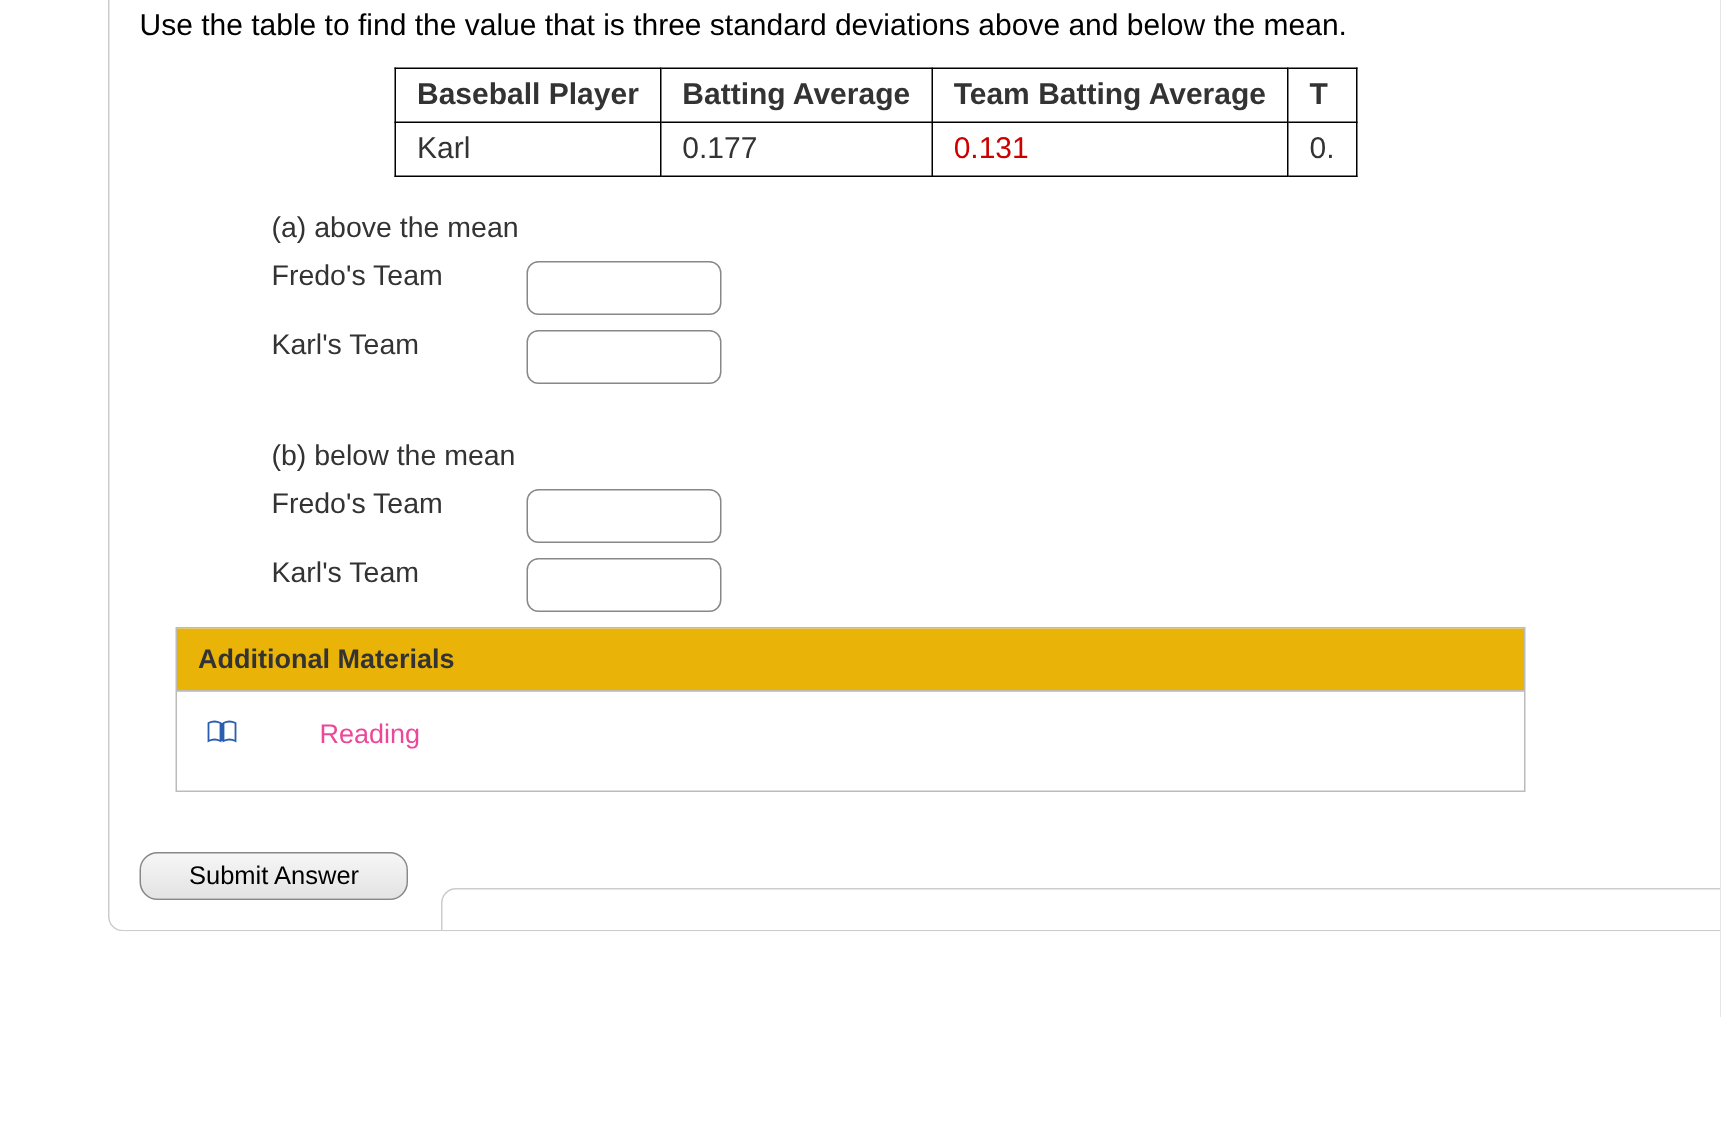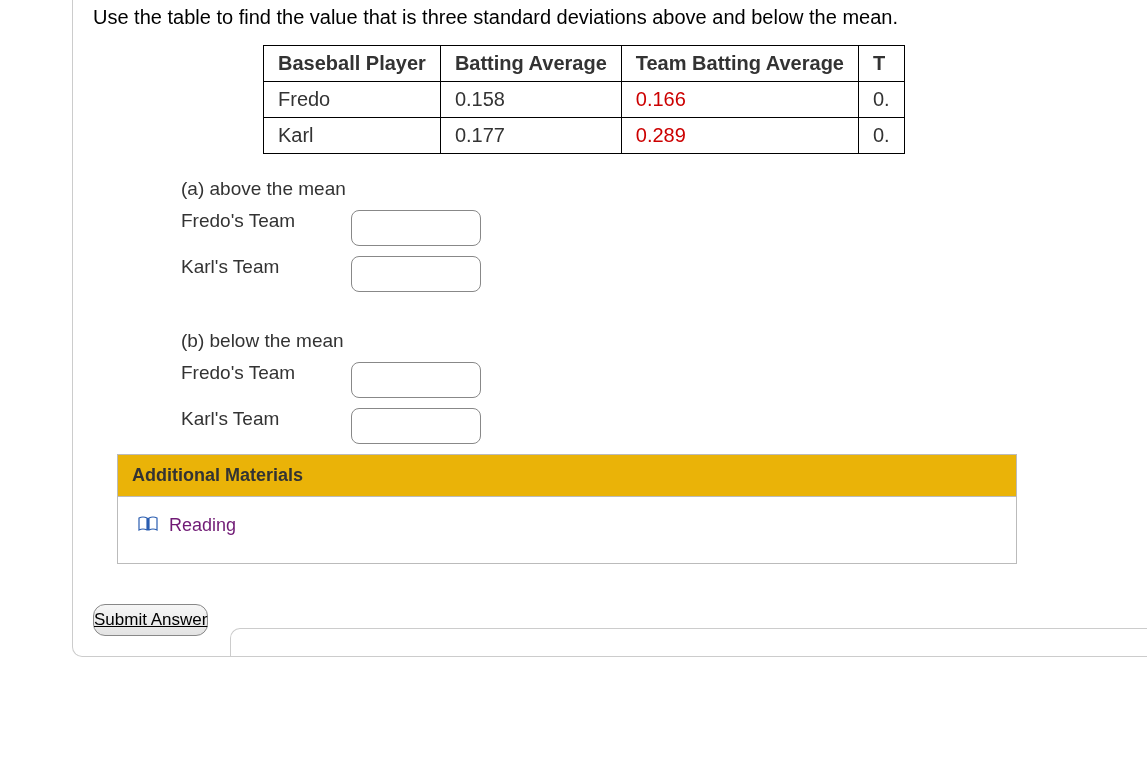--- a/index.html
+++ b/index.html
@@ -75,44 +75,44 @@
     background: #eab308;
     font-weight: bold;
     padding: 10px 14px;
     font-size: 18px;
     border-bottom: 1px solid #bbb;
   }
   .materials-body {
     padding: 18px 14px 26px 20px;
   }
   .reading-link {
-    color: #701a75;
+    color: #ec4899;
     cursor: pointer;
     font-size: 18px;
+    margin-left: 44px;
   }
   .book-icon {
     display: inline-block;
     vertical-align: middle;
     margin-right: 6px;
   }
   .submit-row {
     margin-top: 40px;
     margin-left: 20px;
     display: flex;
     align-items: flex-end;
   }
   .submit-btn {
     background: linear-gradient(#f6f6f6,#e3e3e3);
     border: 1px solid #888;
     border-radius: 12px;
-    padding: 5px 0;
+    padding: 5px 32px;
     font-size: 17px;
     cursor: pointer;
     font-family: inherit;
-    text-decoration: underline;
   }
   .submit-divider {
     flex: 1;
     height: 28px;
     border-top: 1px solid #ccc;
     border-left: 1px solid #ccc;
     border-top-left-radius: 10px;
     margin-left: 22px;
     margin-bottom: -20px;
   }
@@ -125,29 +125,23 @@
 
   <table class="data-table">
     <tbody>
         <tr>
       <th>Baseball Player</th>
       <th>Batting Average</th>
       <th>Team Batting Average</th>
       <th>T</th>
     </tr>
     <tr>
-      <td>Fredo</td>
-      <td>0.158</td>
-      <td class="red">0.166</td>
-      <td>0.</td>
-    </tr>
-    <tr>
       <td>Karl</td>
       <td>0.177</td>
-      <td class="red">0.289</td>
+      <td class="red">0.131</td>
       <td>0.</td>
     </tr>
   </tbody>
     </table>
 
   <div class="questions">
     <div class="part-label">(a) above the mean</div>
     <div class="row-answer">
       <div class="lbl">Fredo's Team</div>
       <input class="answer-input" type="text" value="" style="">

